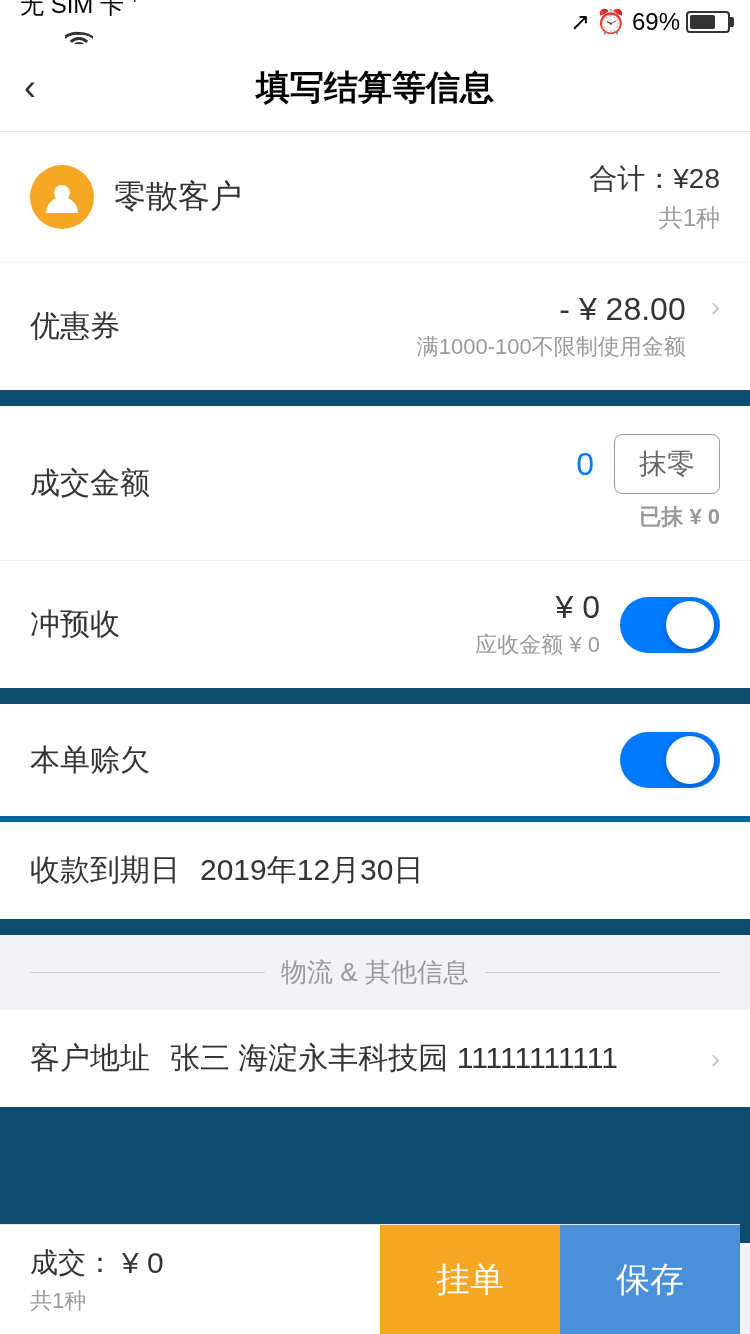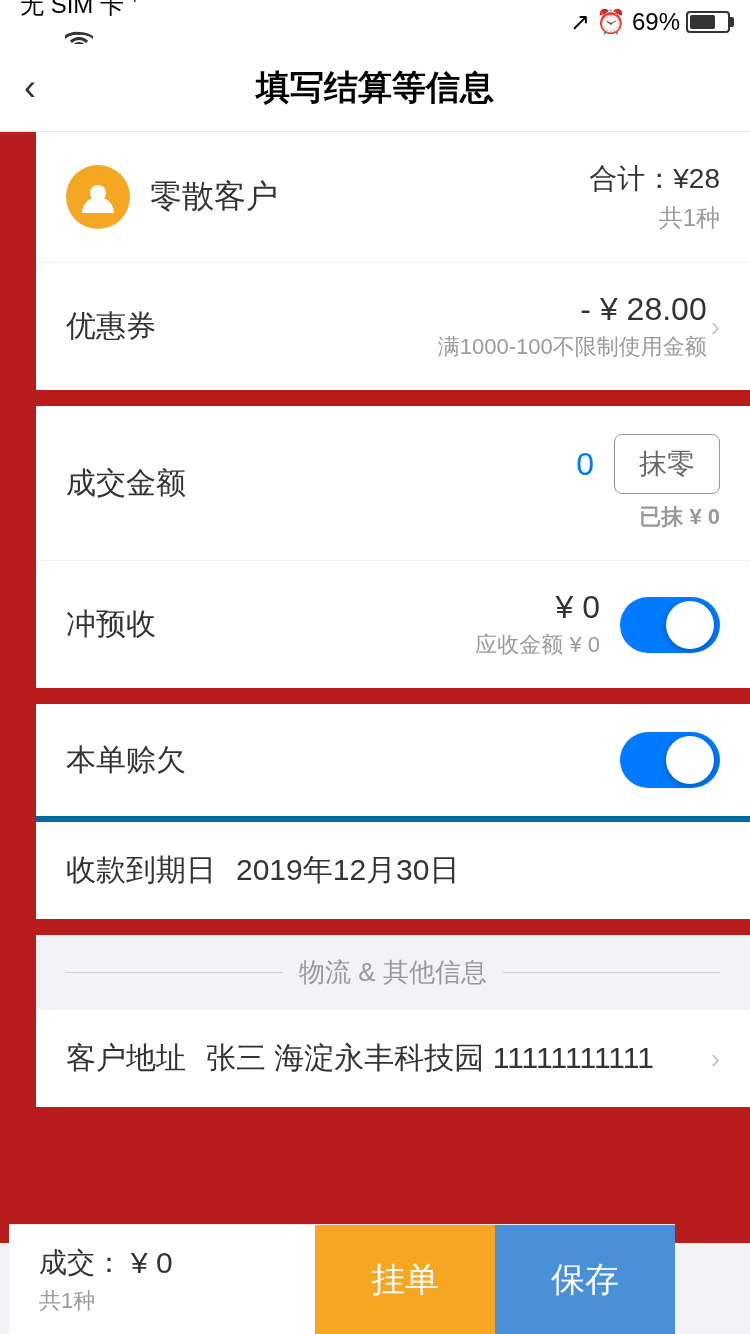--- a/index.html
+++ b/index.html
@@ -56,23 +56,22 @@
       cursor: pointer;
     }
     .nav-title {
       font-size: 34px;
       font-weight: 600;
       color: #000;
     }
 
     
     .content {
-      background: #b91c1c;
+      background: #0c4a6e;
       padding-bottom: 120px;
-      padding-left: 36px;
     }
 
     
     .card {
       background: #fff;
       margin-bottom: 16px;
     }
 
     .customer-row {
       background: #fff;
@@ -95,21 +94,21 @@
     
     .coupon-row {
       background: #fff;
       padding: 28px 30px;
       display: flex;
       align-items: center;
       justify-content: space-between;
       border-top: 1px solid #f0f0f0;
     }
     .row-label { font-size: 30px; color: #333; }
-    .coupon-right { text-align: right; display: flex; align-items: center; gap: 4px; }
+    .coupon-right { text-align: right; display: flex; align-items: flex-start; gap: 25px; }
     .coupon-amount { font-size: 32px; color: #333; font-weight: 500; }
     .coupon-desc { font-size: 22px; color: #999; margin-top: 4px; }
     .chevron-right { color: #c7c7cc; font-size: 28px; }
 
     
     .transaction-card {
       background: #fff;
       margin-bottom: 16px;
     }
     .transaction-row {
@@ -206,22 +205,22 @@
       justify-content: space-between;
     }
     .address-content { display: flex; align-items: center; gap: 20px; }
     .address-label { font-size: 30px; color: #333; min-width: 90px; }
     .address-value { font-size: 30px; color: #333; }
 
     
     .bottom-bar {
       position: fixed;
       bottom: 0;
-      left: 9px;
-      width: 666px;
+      left: 0;
+      width: 740px;
       height: 110px;
       display: flex;
       align-items: center;
       background: #fff;
       border-top: 1px solid #e5e5ea;
     }
     .bottom-info {
       flex: 1;
       padding: 0 30px;
     }

